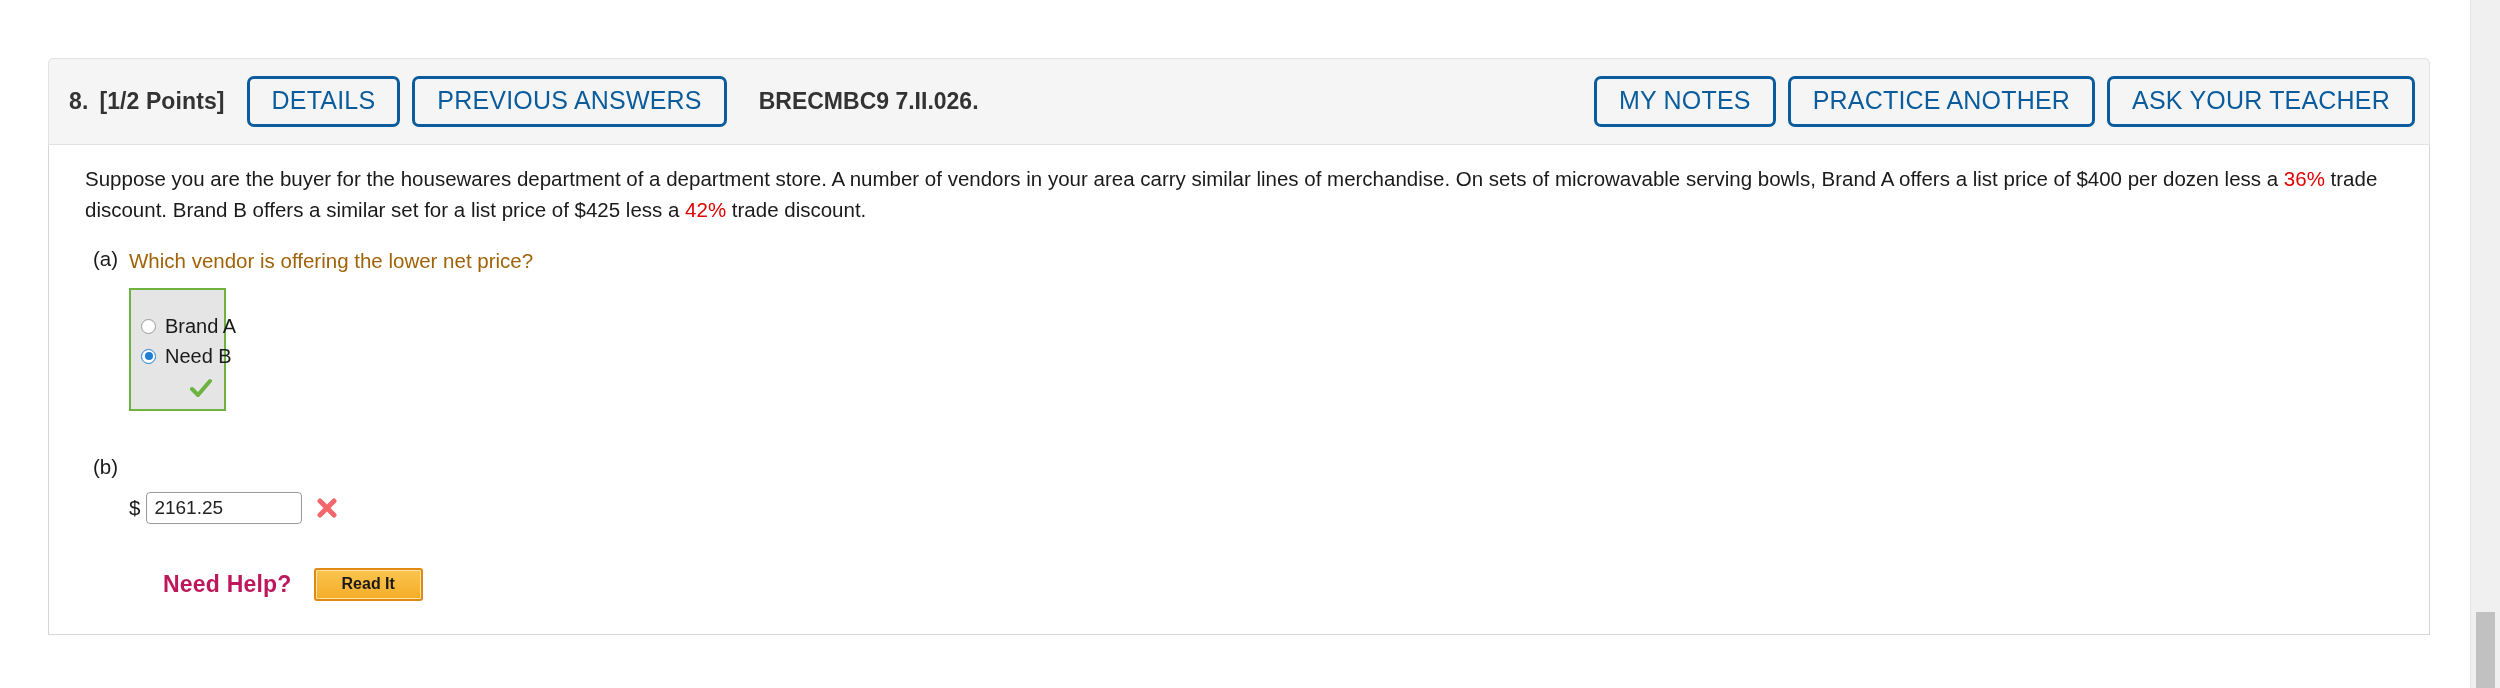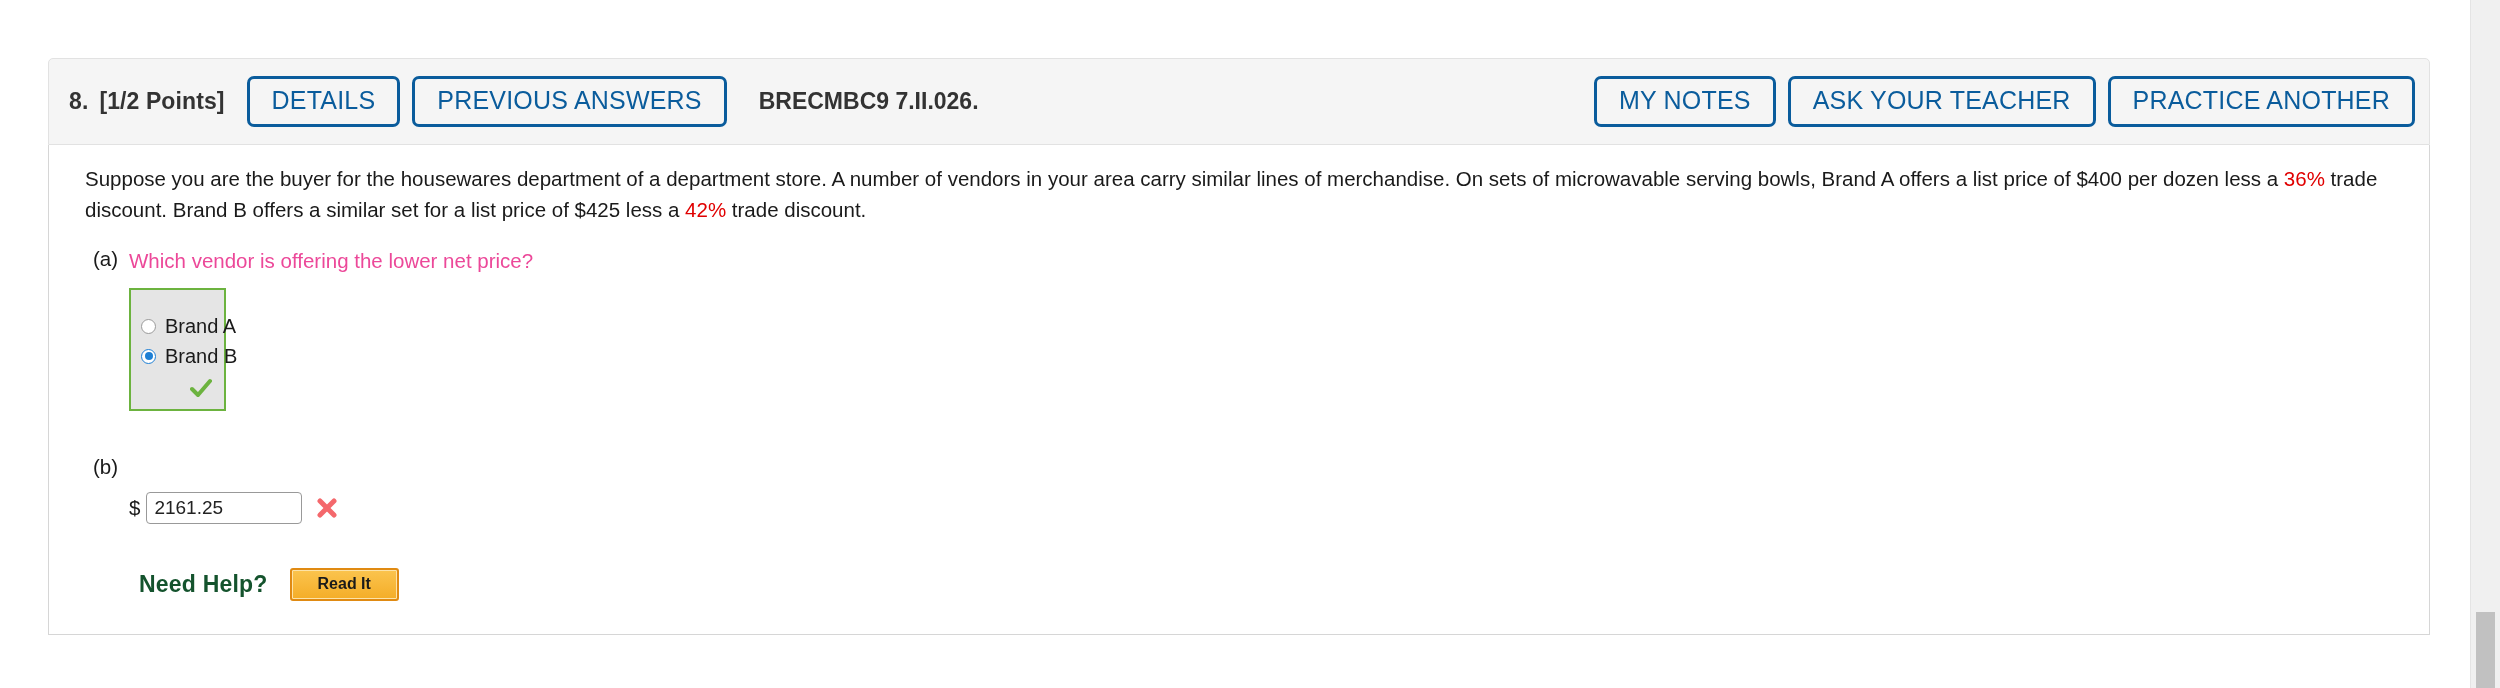--- a/index.html
+++ b/index.html
@@ -125,21 +125,21 @@
   .part-label {
     font-size: 20.5px;
     color: #1a1a1a;
     width: 44px;
     flex: 0 0 44px;
     padding-left: 8px;
     box-sizing: border-box;
   }
   .part-text {
     font-size: 20.5px;
-    color: #ec4899;
+    color: #a16207;
     line-height: 28px;
   }
 
   
   .choice-box {
     margin: 13px 0 4px 44px;
     box-sizing: border-box;
     border: 2px solid #6cb33f;
     background: #e5e5e5;
     width: 97px;
@@ -220,25 +220,26 @@
     align-items: center;
   }
 
   
   .need-help {
     display: flex;
     align-items: center;
     margin: 44px 0 0 54px;
   }
   .need-help-text {
-    color: #14532d;
+    color: #be185d;
     font-weight: bold;
     font-size: 23px;
     letter-spacing: .2px;
     margin-right: 22px;
+    margin-left: 24px;
   }
   .read-it-btn {
     box-sizing: border-box;
     border: 2px solid #e08a12;
     border-radius: 3px;
     background: linear-gradient(180deg,#fcc košу 0%,#f6b93c 100%);
     background: linear-gradient(180deg,#fbc44e 0%,#f4ad28 100%);
     box-shadow: inset 0 0 0 1px #fde3a7;
     color: #1a1a1a;
     font-size: 16px;
@@ -263,41 +264,41 @@
       </div>
 
       <button class="hdr-btn">DETAILS</button>
       <button class="hdr-btn">PREVIOUS ANSWERS</button>
 
       <div class="q-code">BRECMBC9 7.II.026.</div>
 
       <div class="hdr-spacer"></div>
 
       <button class="hdr-btn">MY NOTES</button>
+      <button class="hdr-btn">PRACTICE ANOTHER</button>
       <button class="hdr-btn">ASK YOUR TEACHER</button>
-      <button class="hdr-btn">PRACTICE ANOTHER</button>
     </div>
 
     <div class="q-body">
 
       <div class="stem"><span>Suppose you are the buyer for the housewares department of a department store. A number of vendors in your area carry similar lines of merchandise. On sets of microwavable serving bowls, Brand A offers a list price of $400 per dozen less a </span><span class="hl">36%</span><span> trade discount. Brand B offers a similar set for a list price of $425 less a </span><span class="hl">42%</span><span> trade discount.</span></div>
 
       <div class="part">
         <div class="part-label">(a)</div>
         <div class="part-text">Which vendor is offering the lower net price?</div>
       </div>
 
       <div class="choice-box">
         <div class="choice-row">
           <span class="radio"></span>
           <span class="choice-label">Brand A</span>
         </div>
         <div class="choice-row">
           <span class="radio checked"></span>
-          <span class="choice-label">Brand B</span>
+          <span class="choice-label">Need B</span>
         </div>
         <div class="mark-correct">
           <svg width="22" height="20" viewBox="0 0 22 20">
             <path d="M2 11 L8 17 L20 3" stroke="#6cb33f" stroke-width="4" fill="none" stroke-linecap="round" stroke-linejoin="round"></path>
           </svg>
         </div>
       </div>
 
       <div class="part" style="margin-top:44px;">
         <div class="part-label">(b)</div>

